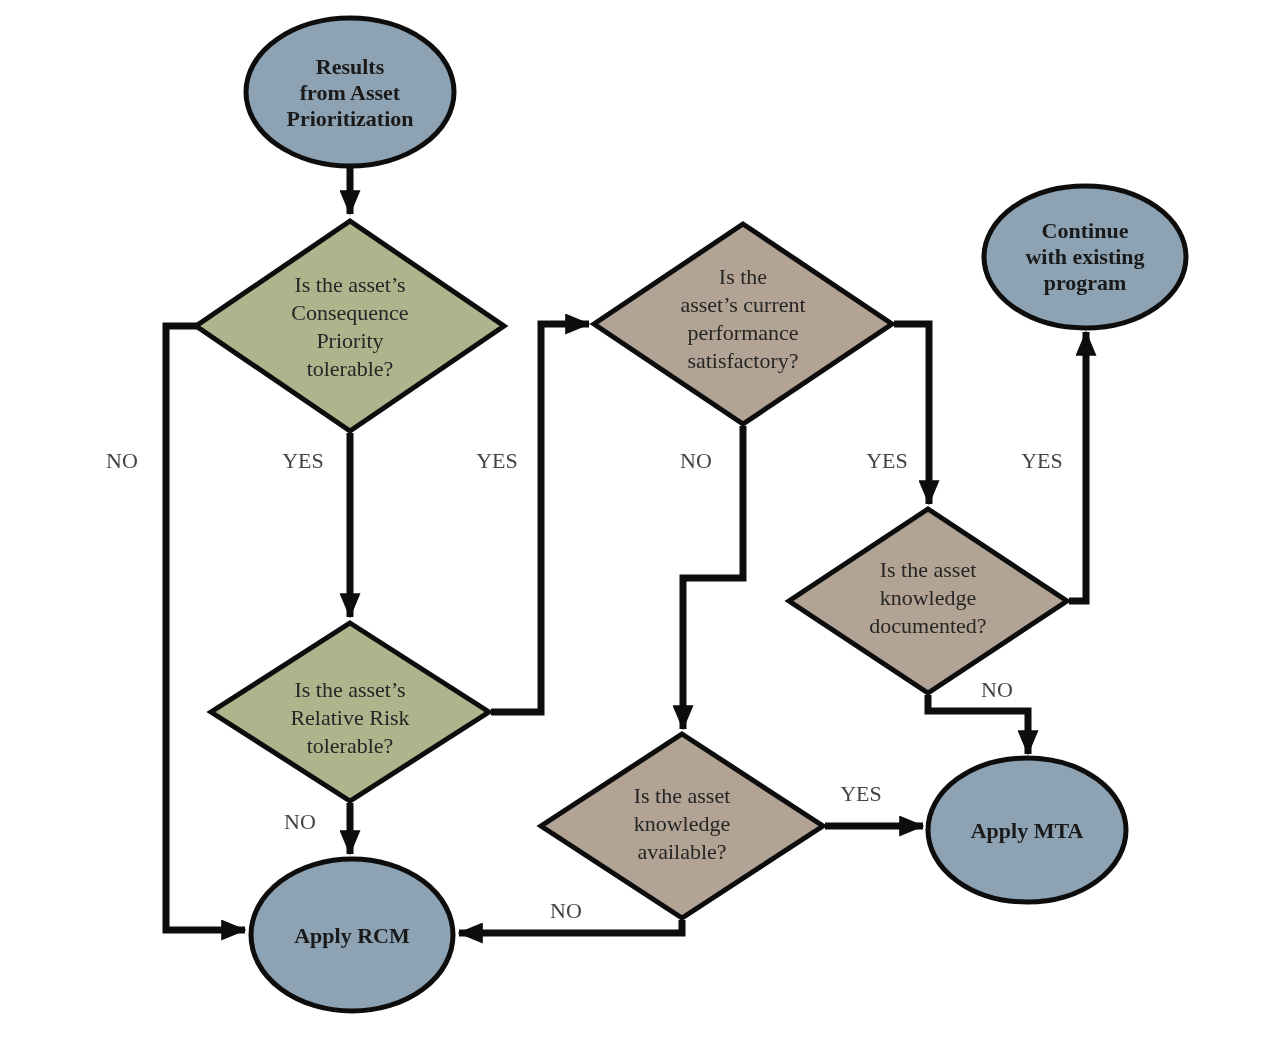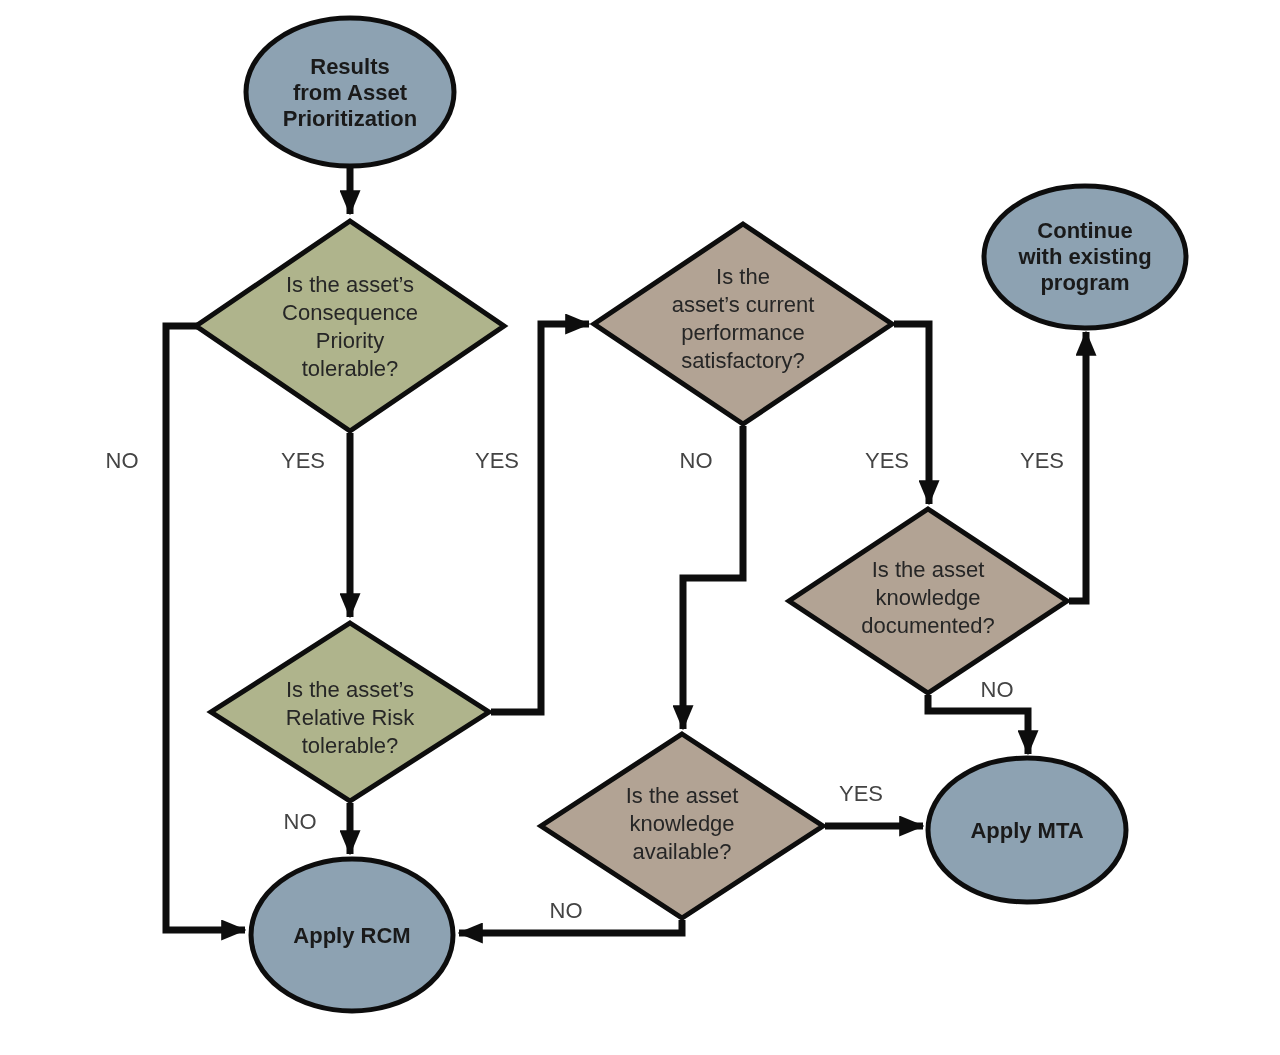--- a/index.html
+++ b/index.html
@@ -7,21 +7,21 @@
     --decision-green-fill:#afb48c;
     --decision-tan-fill:#b2a394;
     --line-color:#0d0d0d;
     --node-text:#262626;
     --edge-label-text:#444444;
     --background:#ffffff;
   }
   html,body{margin:0;padding:0;background:var(--background);}
   .stage{
     width:1280px;height:1055px;background:var(--background);
-    font-family:Liberation Sans, sans-serif;
+    font-family:Liberation Serif, serif;
   }
   svg{display:block;}
   .node-shape{stroke:var(--line-color);stroke-width:5;}
   .ellipse-node{fill:var(--ellipse-fill);}
   .diamond-green{fill:var(--decision-green-fill);}
   .diamond-tan{fill:var(--decision-tan-fill);}
   .edge{fill:none;stroke:var(--line-color);stroke-width:7;stroke-linejoin:miter;}
   .node-text{fill:var(--node-text);font-size:22px;text-anchor:middle;}
   .node-text-bold{fill:#1a1a1a;font-size:22px;font-weight:bold;text-anchor:middle;}
   .edge-label{fill:var(--edge-label-text);font-size:22px;text-anchor:middle;}

